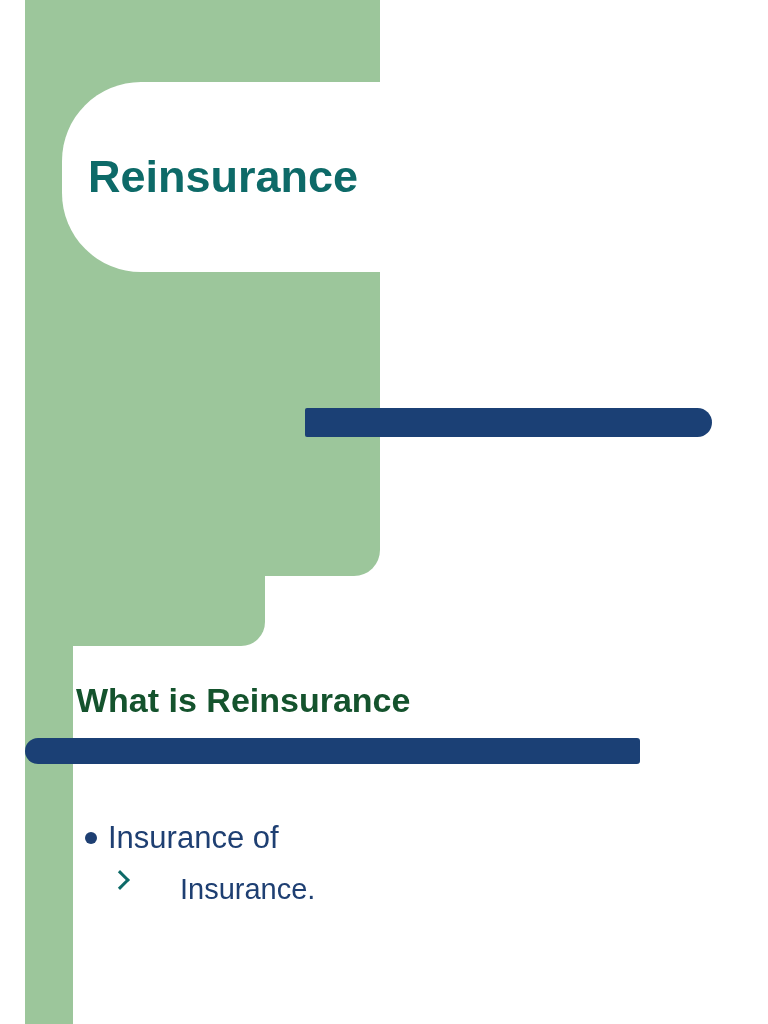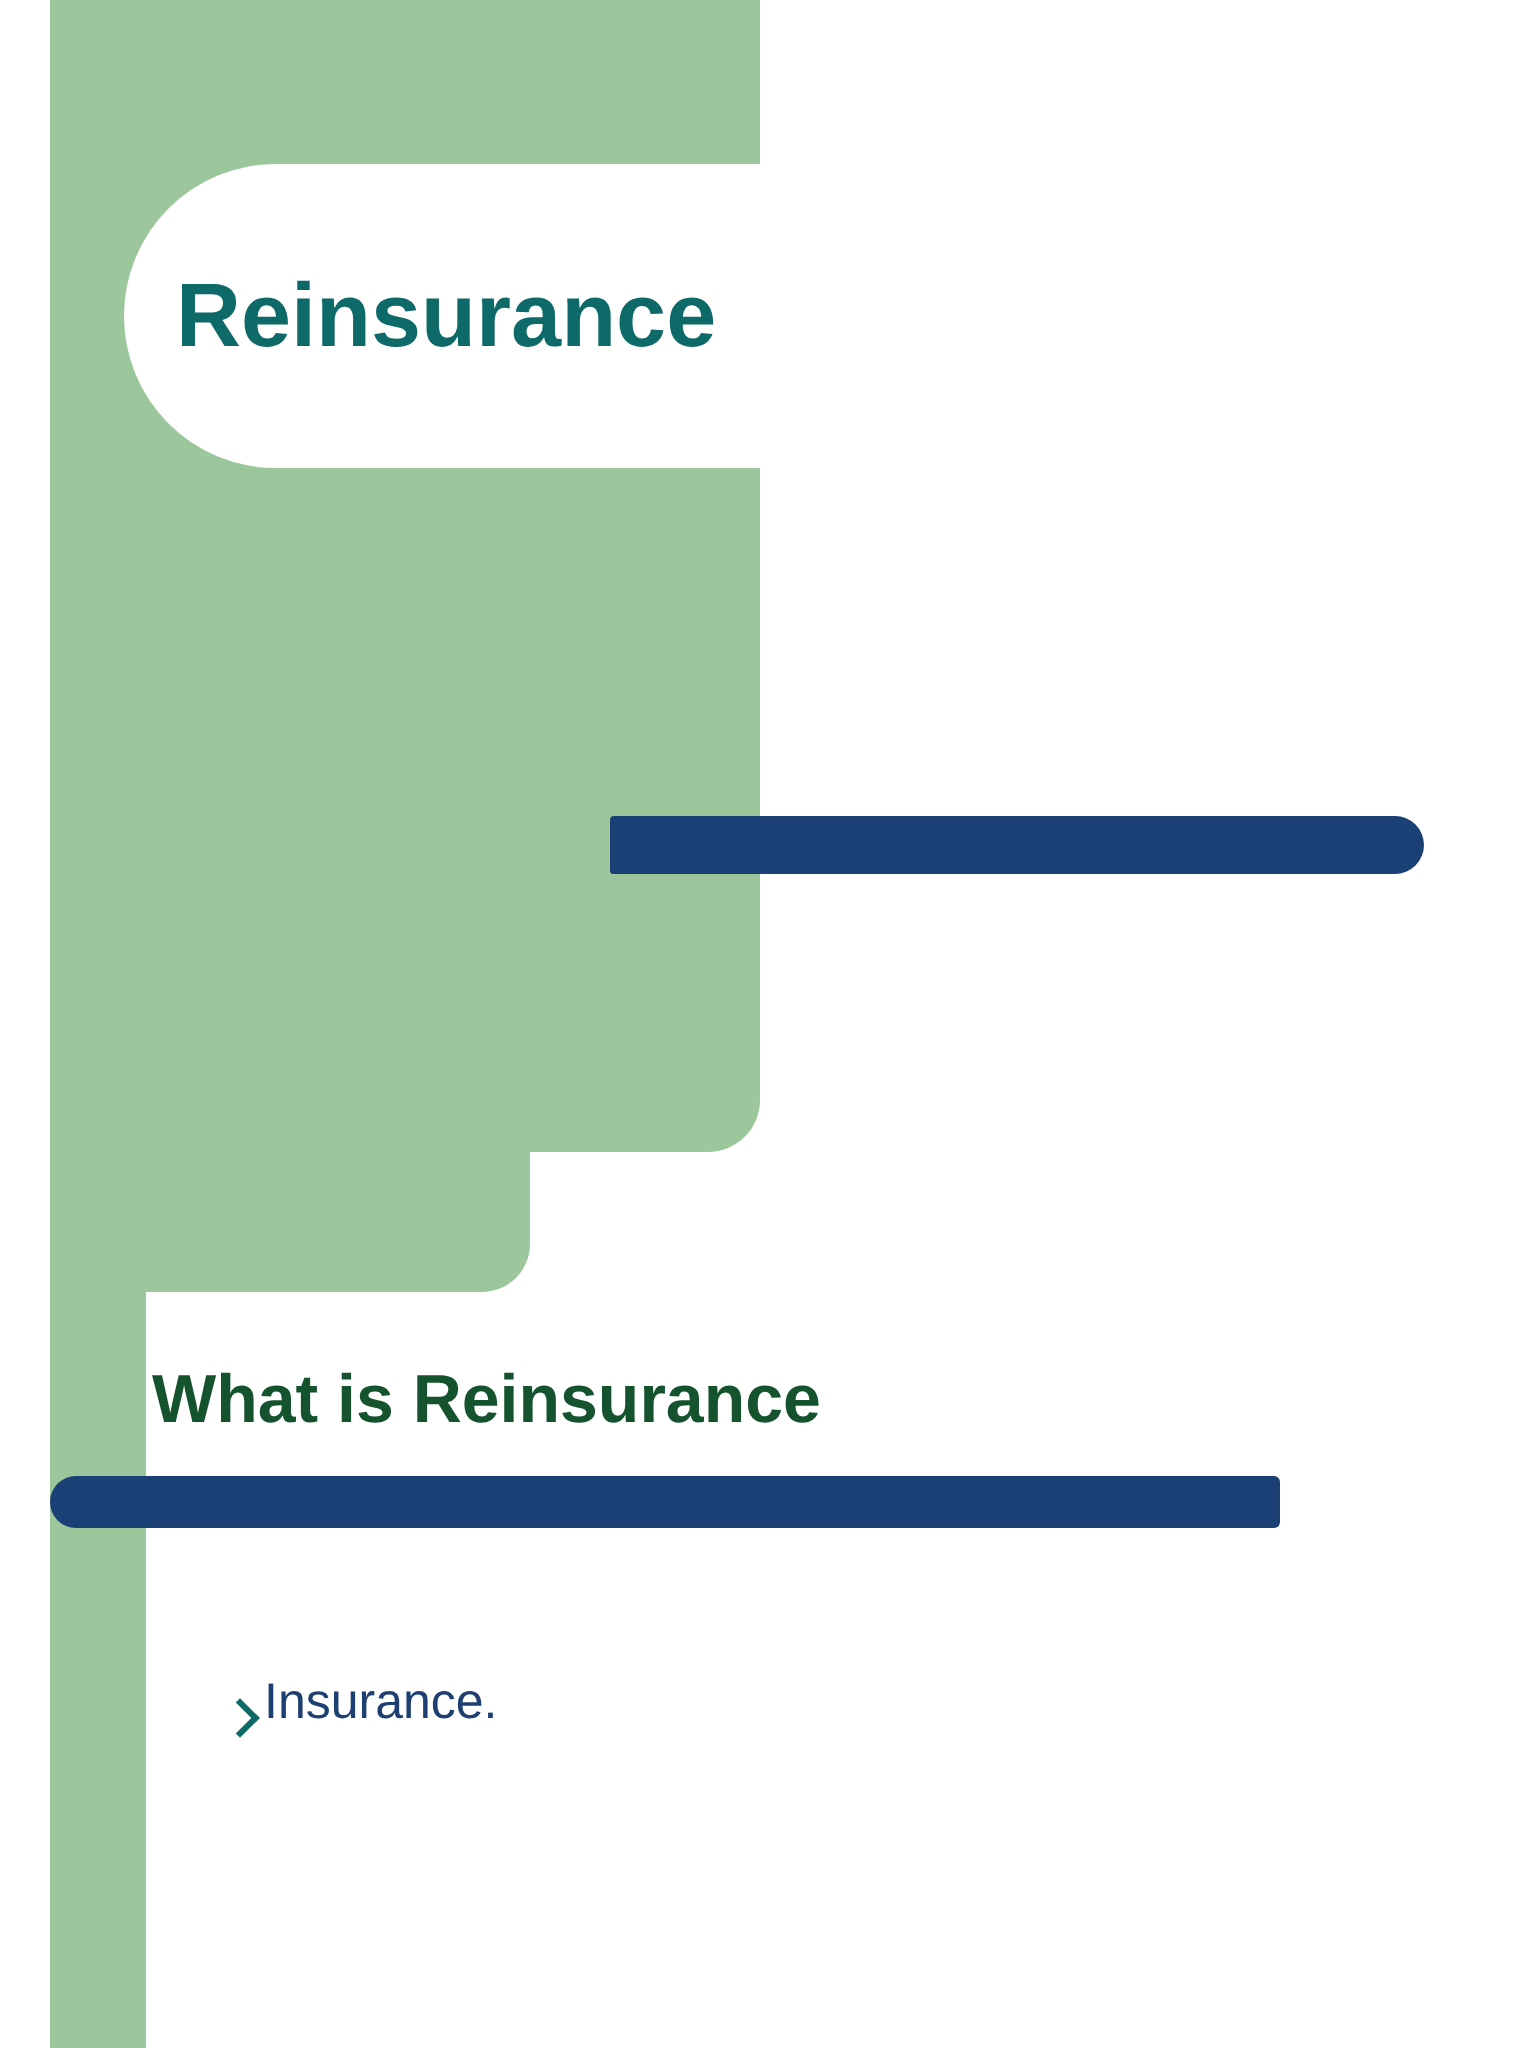--- a/index.html
+++ b/index.html
@@ -14,21 +14,21 @@
   
   .green { position: absolute; background: #9CC69B; }
   .green-a { left: 25px; top: 0; width: 355px; height: 576px; border-radius: 0 0 26px 0; }
   .green-b { left: 25px; top: 574px; width: 240px; height: 72px; border-radius: 0 0 24px 0; }
   .green-c { left: 25px; top: 644px; width: 48px; height: 380px; }
 
   
   .title-band {
     position: absolute;
     left: 62px; top: 82px;
-    width: 318px; height: 152px;
+    width: 318px; height: 190px;
     background: #ffffff;
     border-radius: 79px 0 0 79px;
     display: flex;
     align-items: center;
   }
   .title1 {
     margin-left: 26px;
     font-size: 45px;
     font-weight: bold;
     color: #0D6A68;
@@ -74,24 +74,25 @@
   }
   .dot {
     width: 12px; height: 12px;
     border-radius: 50%;
     background: #1E3F72;
     margin-right: 11px;
     flex: none;
   }
   .bullet-l2 {
     display: flex;
-    align-items: flex-end;
-    font-size: 25px;
+    align-items: flex-start;
+    font-size: 29px;
     margin-left: 28px;
     margin-top: 17px;
+    gap: 48px;
   }
   .chev {
     width: 11px; height: 11px;
     border-top: 3px solid #0D6A68;
     border-right: 3px solid #0D6A68;
     transform: rotate(45deg);
     margin-right: 5px;
     flex: none;
   }
 </style>
@@ -112,20 +113,24 @@
     <div class="bar1"></div>
   </div>
 
   <div>
     <div class="title2">What is Reinsurance</div>
 
     <div class="bar2"></div>
 
     <div class="bullets">
 
+      <div class="bullet-l1">
+        <span class="dot"></span>
+        <span>Insurance of</span>
+      </div>
 
       <div class="bullet-l2">
         <span class="chev"></span>
         <span>Insurance.</span>
       </div>
 
 
     </div>
   </div>
 

